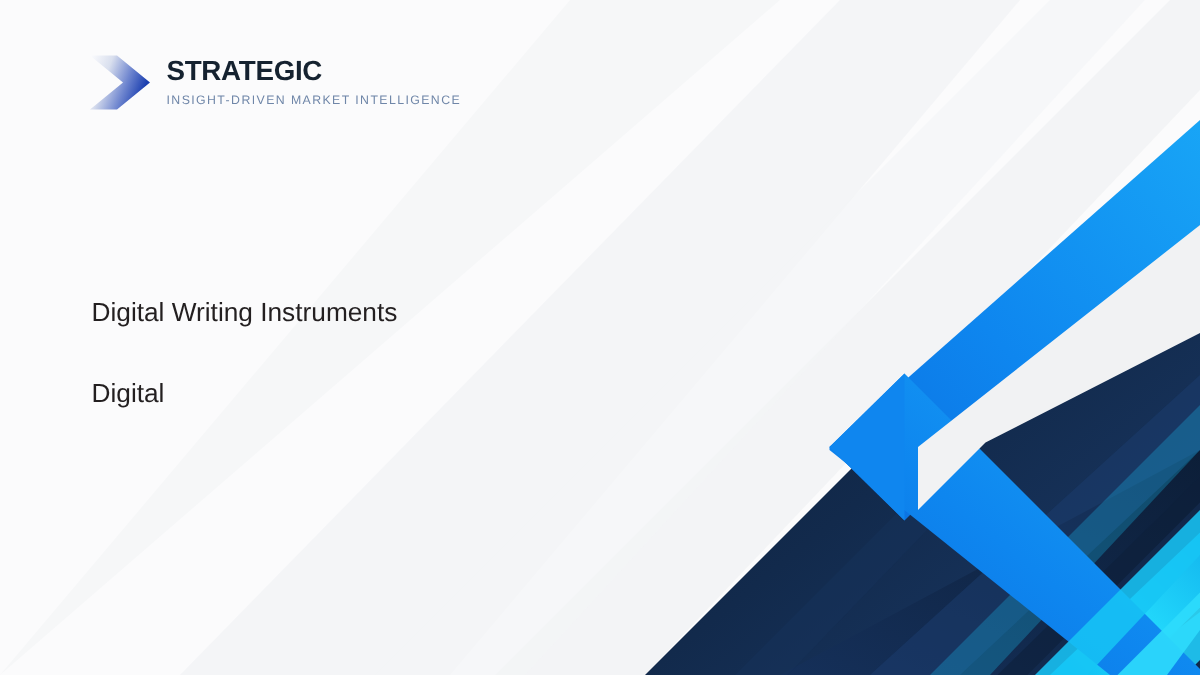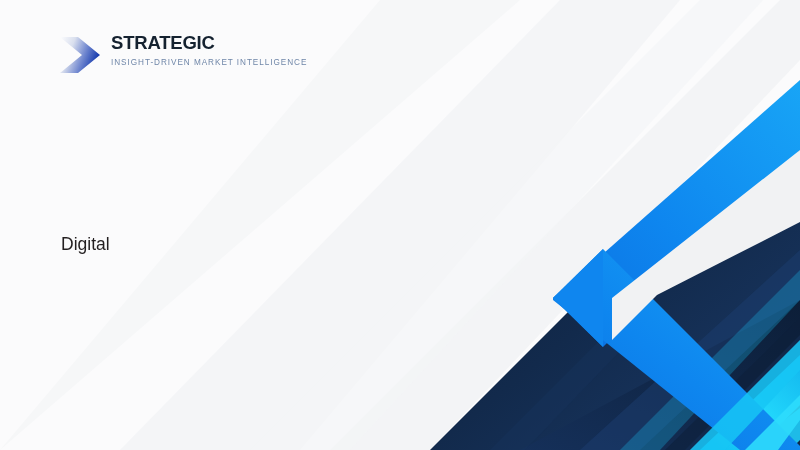--- a/index.html
+++ b/index.html
@@ -30,21 +30,21 @@
     height: 450px;
     display: block;
   }
 
   
   #logo-block {
     position: absolute;
     left: 58px;
     top: 33px;
     display: flex;
-    align-items: flex-start;
+    align-items: center;
     z-index: 5;
   }
   #logo-mark {
     width: 44px;
     height: 40px;
     flex: 0 0 auto;
     margin-top: 2px;
   }
   #logo-text-block {
     margin-left: 9px;
@@ -195,17 +195,18 @@
     <svg id="logo-mark" viewBox="0 0 44 40">
       <path d="M 2,2 L 20,2 L 42,20 L 20,38 L 2,38 L 24,20 Z" fill="url(#gLogoMark)"></path>
     </svg>
     <div id="logo-text-block">
       <div class="logo-line">STRATEGIC</div>
       <div id="logo-tagline">INSIGHT-DRIVEN MARKET INTELLIGENCE</div>
     </div>
   </div>
 
   <div id="title-block">
+    <div class="title-line" id="title-line-1">Digital Writing Instruments</div>
     <div class="title-line" id="title-line-2">Digital</div>
   </div>
 
 
 </div>
 
 </body></html>

